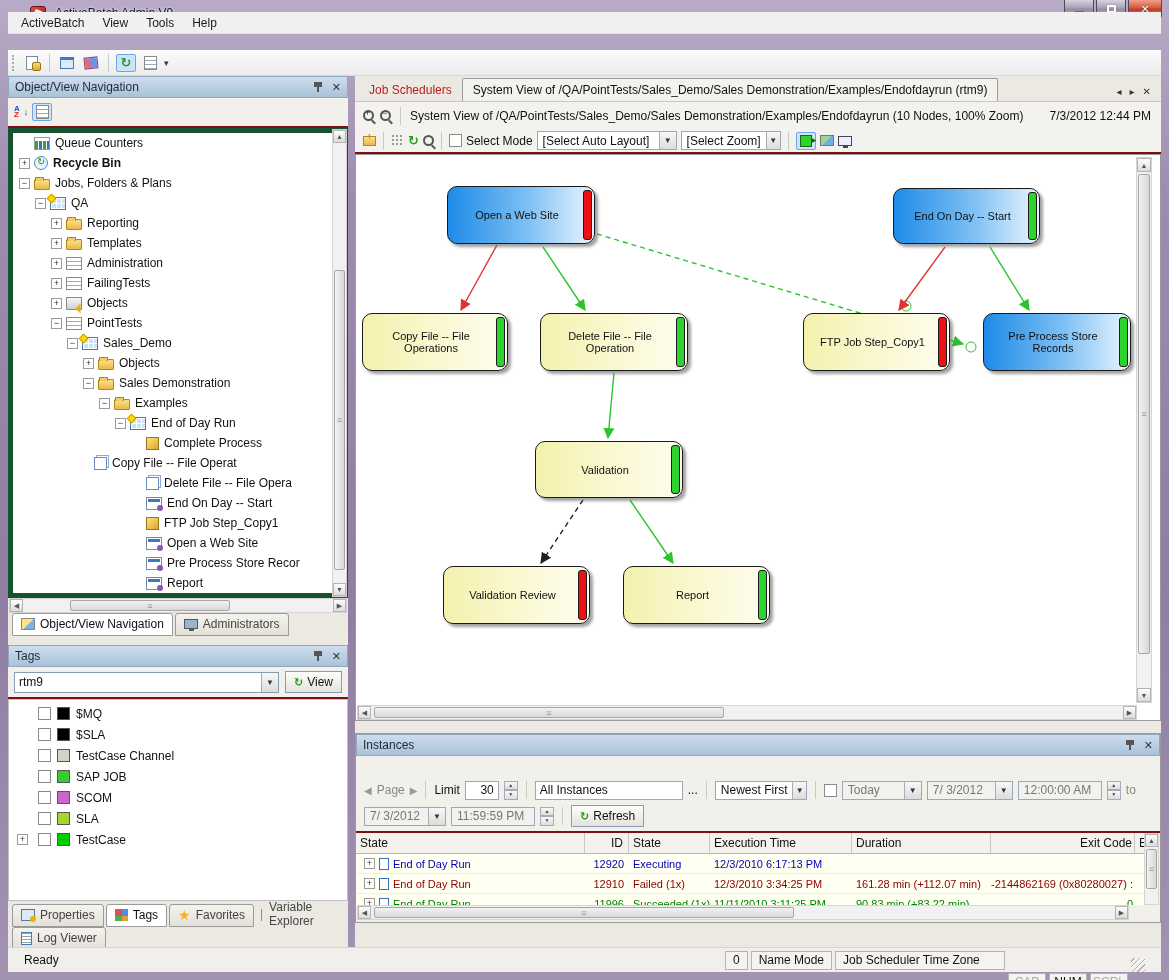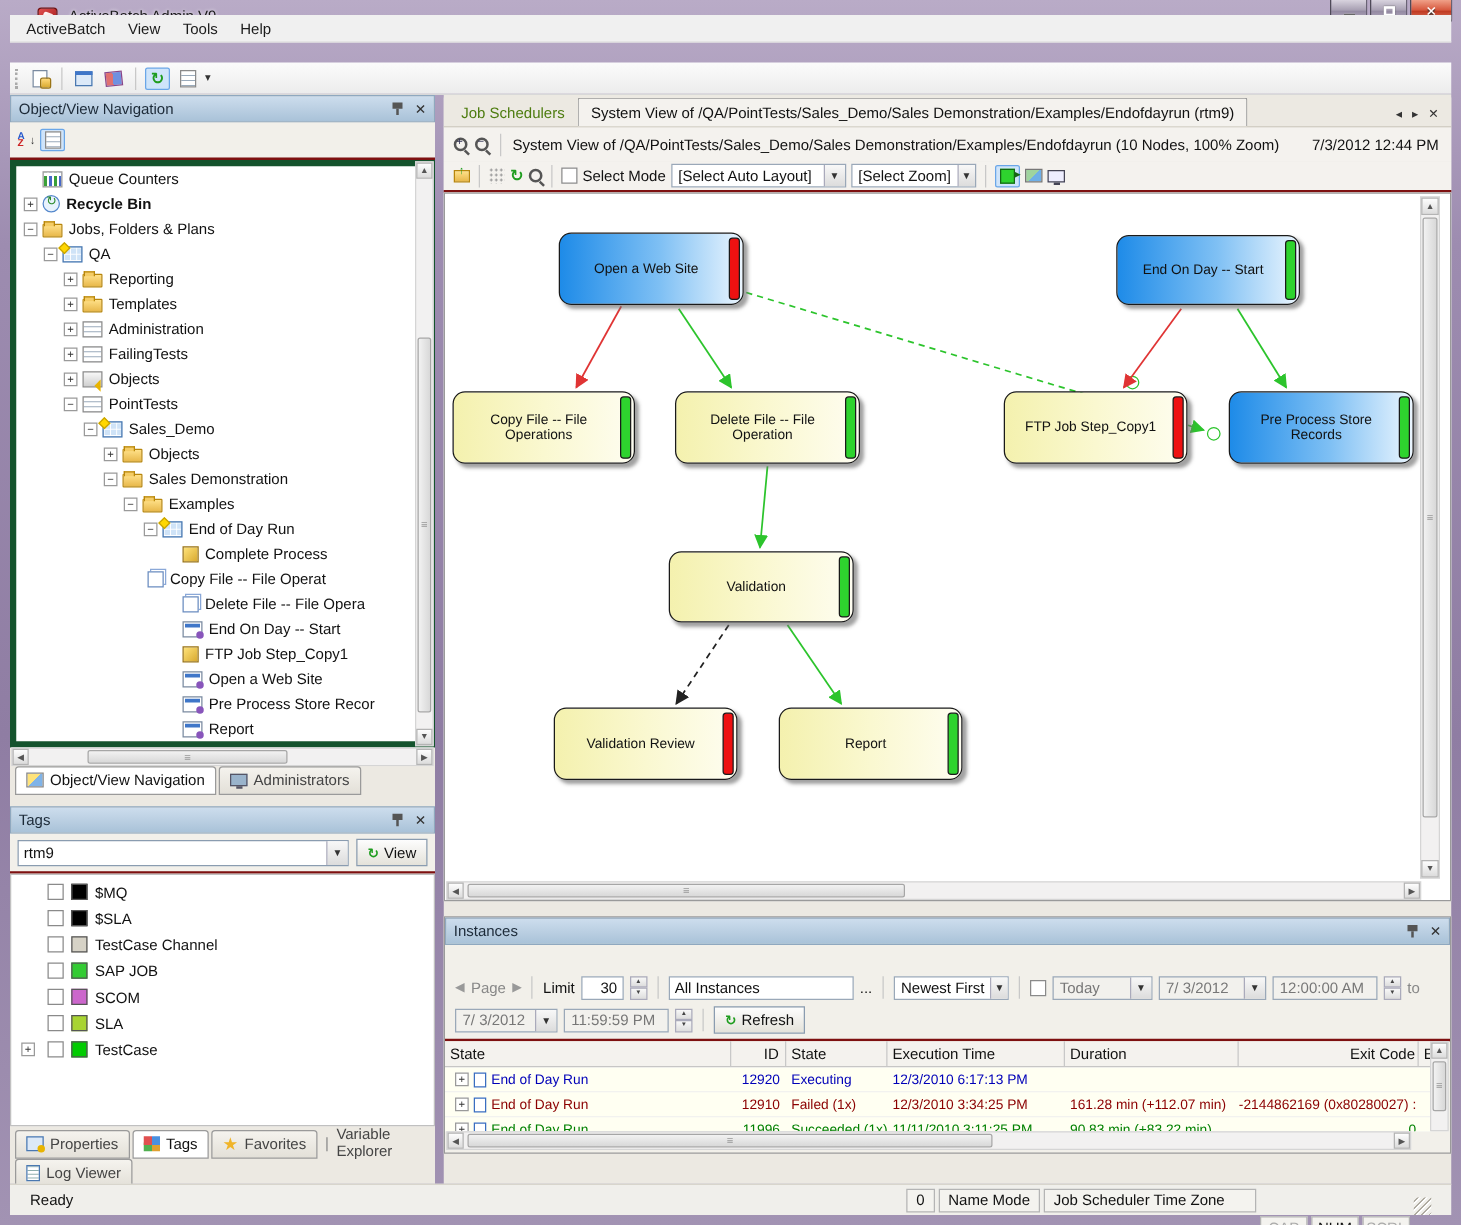--- a/index.html
+++ b/index.html
@@ -105,21 +105,21 @@
   .vsep-lab{color:#888;margin:0 4px;align-self:center;}
   .plain-lab{font-size:12px;color:#444;align-self:center;}
   .ic-prop{width:14px;height:12px;background:#dce9f8;border:1px solid #4a78b0;position:relative;}
   .ic-prop::after{content:"";position:absolute;right:-2px;bottom:-2px;width:6px;height:6px;background:#e8b400;border-radius:50%;}
   .ic-tags{width:13px;height:13px;background:linear-gradient(90deg,#e05050 50%,#4a90e0 50%),linear-gradient(90deg,#50b050 50%,#e0a030 50%);background-size:100% 54%;background-position:top,bottom;background-repeat:no-repeat;}
   .ic-star{color:#f0b429;font-size:14px;line-height:12px;}
   .ic-log{width:11px;height:13px;background:#fff;border:1px solid #4a78b0;background-image:linear-gradient(#8aa 1px,transparent 1px);background-size:100% 3px;background-position:0 3px;}
   
   #rightarea{left:355px;top:76px;width:806px;height:871px;background:#ece9e2;}
   #doc-tabs{left:0;top:2px;width:806px;height:24px;display:flex;align-items:flex-end;padding-left:4px;background:#ece9e2;border-bottom:1px solid #cac6bc;}
-  .dtab{padding:4px 10px;font-size:12px;color:#4d7c0f;}
+  .dtab{padding:4px 10px;font-size:12px;color:#b91c1c;}
   .dtab.active{background:#f4f2ee;border:1px solid #9a9a9a;border-bottom:none;border-radius:2px 2px 0 0;color:#111;}
   #doc-tab-ctrl{margin-left:auto;display:flex;gap:8px;padding:0 10px 4px 0;color:#333;font-size:10px;}
   #doc-info{left:0;top:26px;width:806px;height:27px;background:#f4f2ee;display:flex;align-items:center;gap:6px;padding-left:8px;font-size:12px;}
   .mag{width:11px;height:11px;border:2px solid #555;border-radius:50%;position:relative;}
   .mag::after{content:"";position:absolute;right:-4px;bottom:-4px;width:5px;height:2px;background:#555;transform:rotate(45deg);}
   .mag .pm{position:absolute;left:0px;top:-4px;font-size:9px;color:#335;}
   #doc-info .ts{margin-left:auto;padding-right:10px;}
   #doc-toolbar{left:0;top:53px;width:806px;height:23px;background:#f4f2ee;display:flex;align-items:center;gap:4px;padding-left:8px;font-size:12px;}
   .fold-up{width:13px;height:10px;background:linear-gradient(#ffe18a,#e8b84b);border:1px solid #b8860b;position:relative;}
   .fold-up::after{content:"↑";position:absolute;left:3px;top:-6px;color:#1f9d1f;font-size:9px;font-weight:bold;}
@@ -312,21 +312,21 @@
         <div class="trow" style="padding-left: 102px;">
           <span class="texp">−</span>
           <span class="tico ico-plan"></span>
           <span class="tlab">End of Day Run</span>
         </div>
         <div class="trow" style="padding-left: 118px;">
           <span class="texp hid"></span>
           <span class="tico ico-cube"></span>
           <span class="tlab">Complete Process</span>
         </div>
-        <div class="trow" style="padding-left: 90px;">
+        <div class="trow" style="padding-left: 66px;">
           <span class="texp hid"></span>
           <span class="tico ico-docs"></span>
           <span class="tlab">Copy File -- File Operat</span>
         </div>
         <div class="trow" style="padding-left: 118px;">
           <span class="texp hid"></span>
           <span class="tico ico-docs"></span>
           <span class="tlab">Delete File -- File Opera</span>
         </div>
         <div class="trow" style="padding-left: 118px;">

